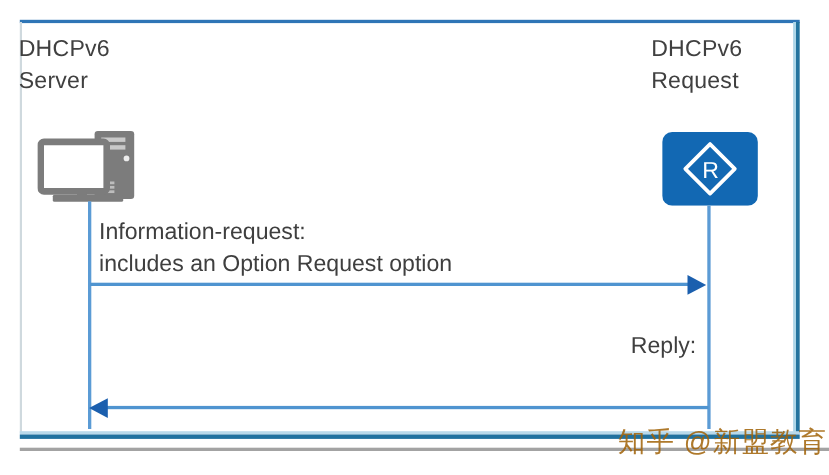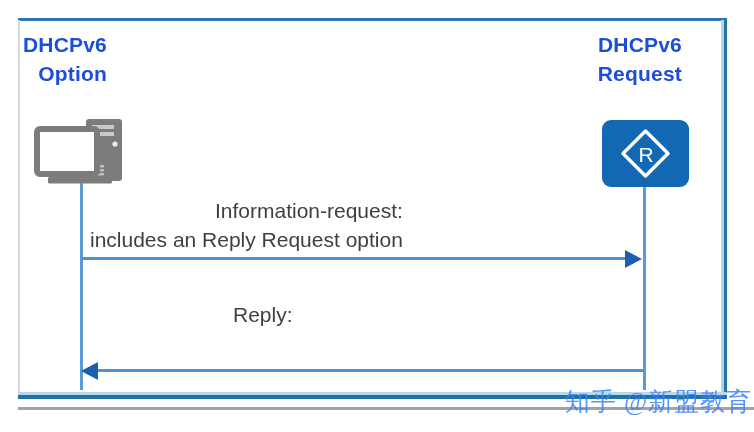--- a/index.html
+++ b/index.html
@@ -17,26 +17,25 @@
   .frame-right  { position: absolute; left: 721px; top: 20px; width: 6px;   height: 374px;
                   background: linear-gradient(to right, #aed6e8 0 45%, #24749f 45% 100%); }
   .frame-bottom-light { position: absolute; left: 18px; top: 392px; width: 709px; height: 3px; background: #b9d9ea; }
   .frame-bottom-dark  { position: absolute; left: 18px; top: 395px; width: 709px; height: 4px; background: #20719f; }
   .gray-rule    { position: absolute; left: 18px; top: 407px; width: 736px; height: 3px; background: #a3a3a3; }
 
   
   .actor-label {
     position: absolute;
     width: 90px;
-    text-align: right;
+    text-align: left;
     font-size: 21px;
     line-height: 29px;
-    color: #1d4ed8;
+    color: #404040;
     letter-spacing: 0.2px;
-    font-weight: bold;
   }
   #client-label { left: 17px;  top: 30px; }
   #server-label { left: 592px; top: 30px; }
 
   
   #client-icon { position: absolute; left: 34px;  top: 116px; }
   #server-icon { position: absolute; left: 602px; top: 120px; }
 
   
   .lifeline { position: absolute; width: 3px; background: #5b9bd5; }
@@ -57,50 +56,49 @@
   .arrowhead-left {
     position: absolute; width: 0; height: 0;
     border-right: 17px solid #1b5fae;
     border-top: 9px solid transparent;
     border-bottom: 9px solid transparent;
   }
   #reply-arrowhead { left: 81px; top: 361.5px; }
 
   
   .msg-text { position: absolute; font-size: 21px; line-height: 29px; color: #3f3f3f; }
-  #info-text  { left: 90px; top: 196px; text-align: right; }
-  #reply-text { left: 233px; top: 300px; width: 400px; }
+  #info-text  { left: 90px; top: 196px; text-align: left; }
+  #reply-text { left: 233px; top: 300px; width: 400px; text-align: right; }
 
   
   #watermark {
     position: absolute;
     right: 2px; top: 385px;
     font-size: 25px;
-    color: #3b82f6;
+    color: #a16207;
     opacity: 0.85;
     white-space: nowrap;
     letter-spacing: 1px;
-    font-family: Liberation Serif, serif;
   }
 </style>
 </head>
 <body>
 
 <div id="canvas">
 
   <div class="frame-top"></div>
   <div class="frame-left"></div>
   <div class="frame-right"></div>
   <div class="frame-bottom-light"></div>
   <div class="frame-bottom-dark"></div>
   <div class="gray-rule"></div>
 
   <div id="client-label" class="actor-label">
     <div>DHCPv6</div>
-    <div>Option</div>
+    <div>Server</div>
   </div>
 
   <svg id="client-icon" width="92" height="68" viewBox="0 0 92 68" aria-hidden="true">
 
     <rect x="52" y="3" width="36" height="62" rx="3" fill="#7c7c7c"></rect>
     <rect x="58" y="9" width="22" height="4" fill="#c9c9c9"></rect>
     <rect x="58" y="16" width="22" height="4" fill="#c9c9c9"></rect>
     <circle cx="81" cy="28" r="2.6" fill="#ececec"></circle>
     <rect x="54" y="49" width="16" height="2.5" fill="#bdbdbd"></rect>
     <rect x="54" y="53" width="16" height="2.5" fill="#bdbdbd"></rect>
@@ -121,21 +119,21 @@
     <rect x="0" y="0" width="87" height="67" rx="9" fill="#1268b3"></rect>
     <polygon points="43.5,11 66,33.5 43.5,56 21,33.5" fill="none" stroke="#ffffff" stroke-width="3.4" stroke-linejoin="round"></polygon>
     <text x="44" y="41.5" text-anchor="middle" font-size="21" fill="#ffffff" font-family="Liberation Sans, DejaVu Sans, sans-serif">R</text>
   </svg>
 
   <div id="client-lifeline" class="lifeline"></div>
   <div id="server-lifeline" class="lifeline"></div>
 
   <div id="info-text" class="msg-text">
     <div>Information-request:</div>
-    <div>includes an Reply Request option</div>
+    <div>includes an Option Request option</div>
   </div>
   <div id="info-line" class="msg-line"></div>
   <div id="info-arrowhead" class="arrowhead-right"></div>
 
   <div id="reply-text" class="msg-text">
     <div>Reply:</div>
   </div>
   <div id="reply-line" class="msg-line"></div>
   <div id="reply-arrowhead" class="arrowhead-left"></div>
 

